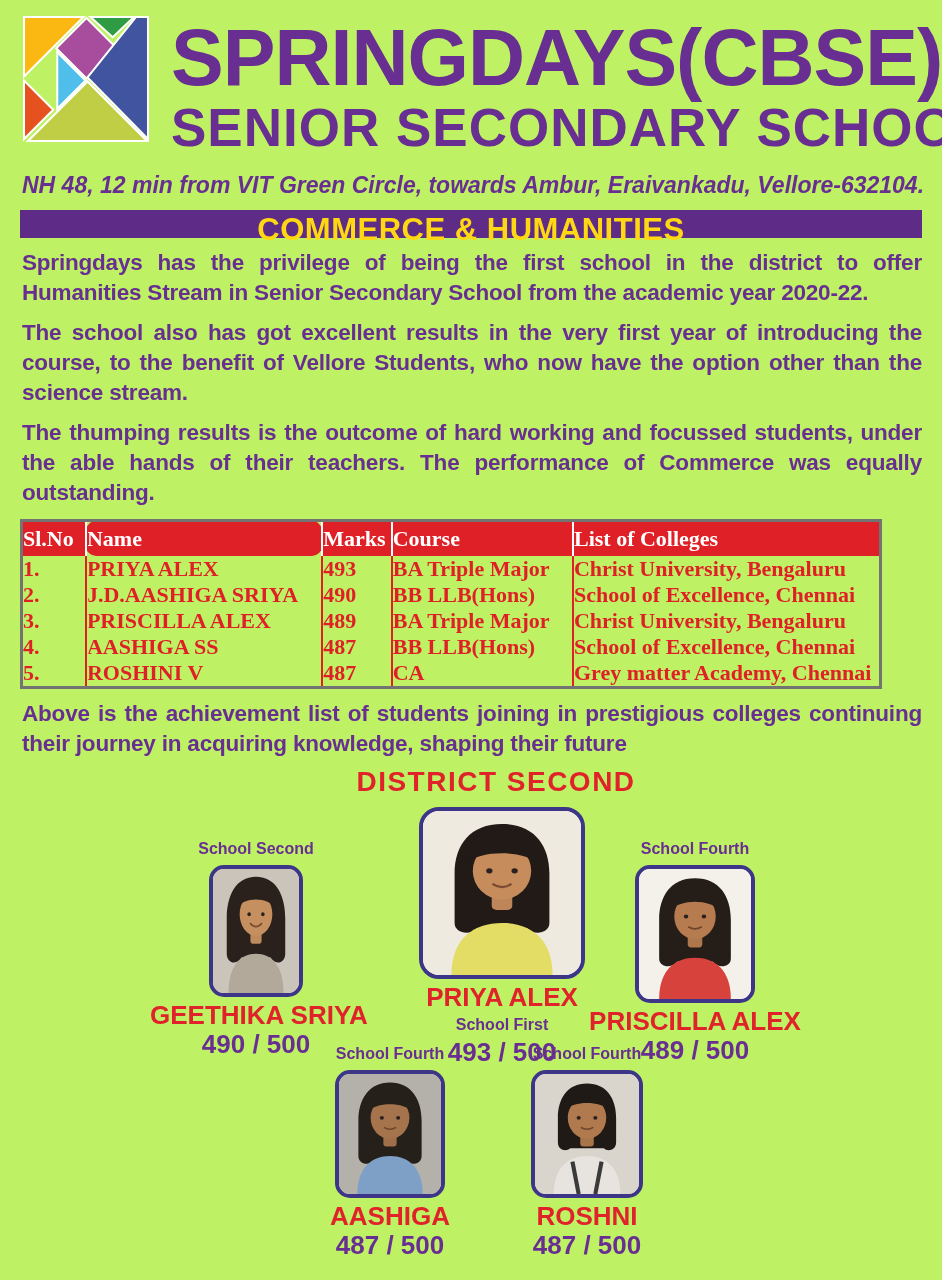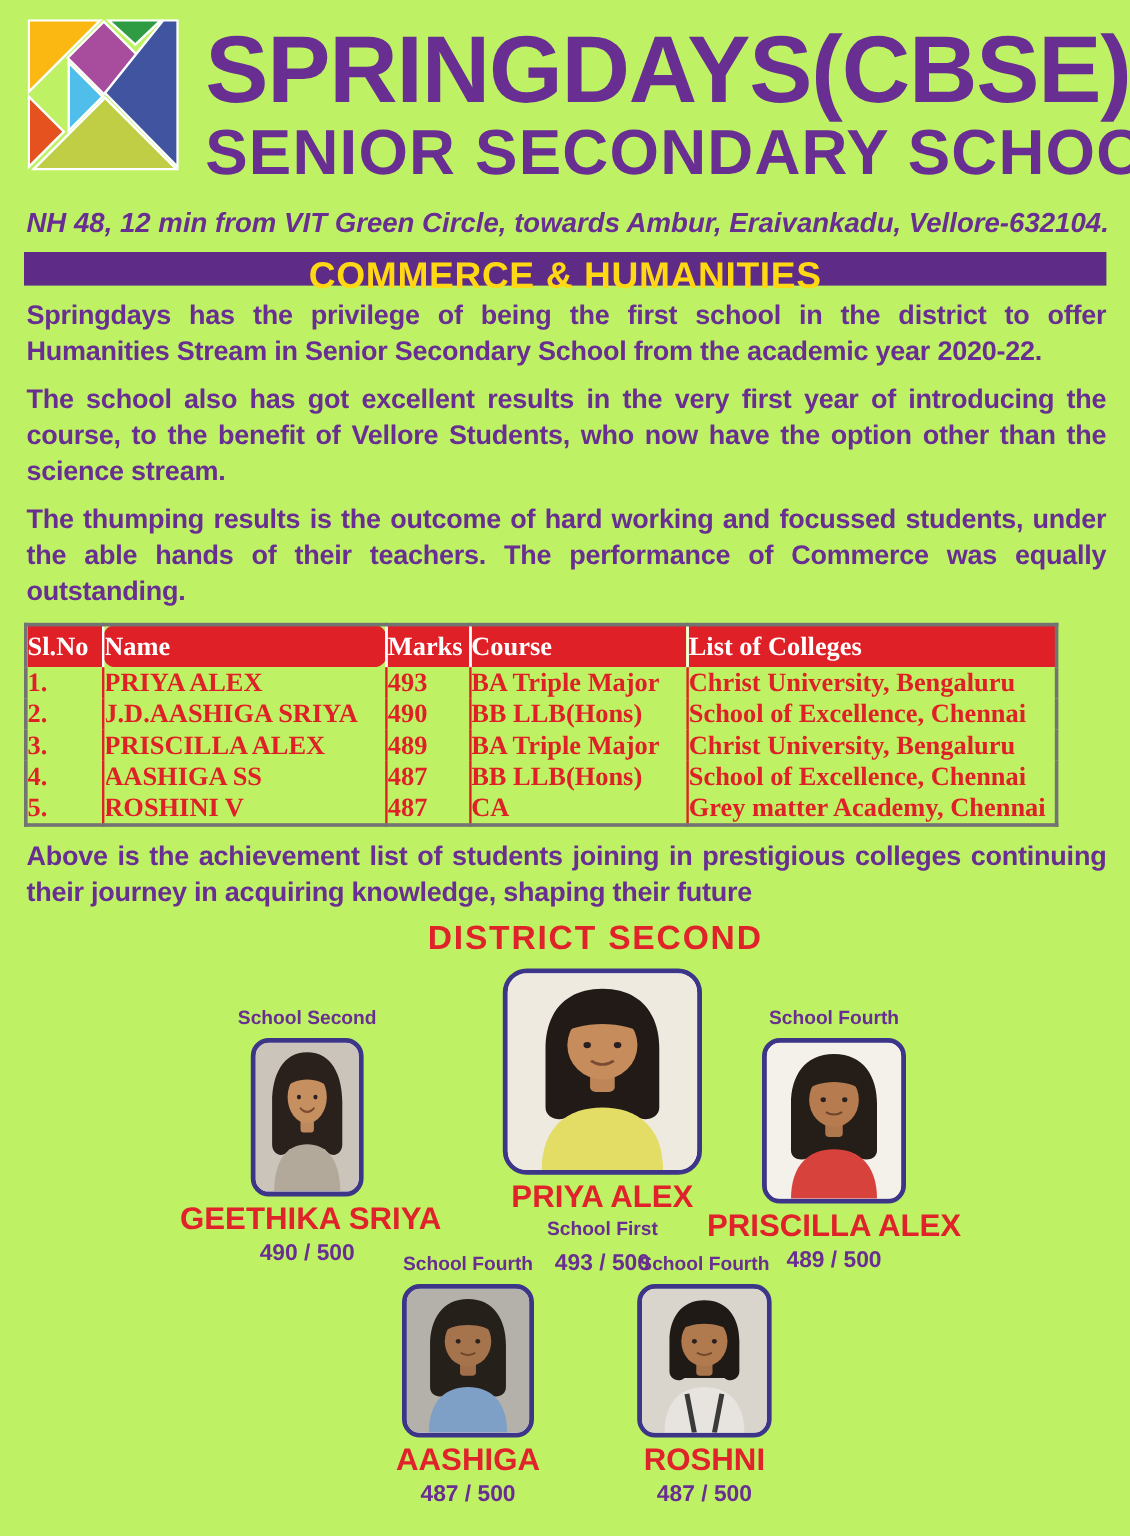--- a/index.html
+++ b/index.html
@@ -51,21 +51,21 @@
   }
   .gallery{position:relative;height:470px;margin-top:0;}
   .student{position:absolute;text-align:center;}
   .rank-label{color:#682E91;font-size:16px;font-weight:bold;line-height:26px;}
   .photo-frame{
     border:4px solid #3D3588;border-radius:15px;overflow:hidden;margin:3px auto 4px auto;
     background:#eee;
   }
   .photo-frame svg{display:block;width:100%;height:100%;}
   .s-name{color:#E0232A;font-size:26px;font-weight:bold;line-height:29px;white-space:nowrap;}
-  .s-score{color:#682E91;font-size:19px;font-weight:bold;line-height:29px;}
+  .s-score{color:#682E91;font-size:26px;font-weight:bold;line-height:29px;}
   
   .st-geethika{left:150px;top:40px;width:212px;}
   .st-geethika .photo-frame{width:86px;height:124px;}
   .st-priya{left:398px;top:8px;width:208px;}
   .st-priya .photo-frame{width:158px;height:164px;border-radius:20px;}
   .st-priscilla{left:589px;top:40px;width:212px;}
   .st-priscilla .photo-frame{width:112px;height:130px;}
   .st-aashiga{left:285px;top:245px;width:210px;}
   .st-aashiga .photo-frame{width:102px;height:120px;}
   .st-roshni{left:481px;top:245px;width:212px;}

